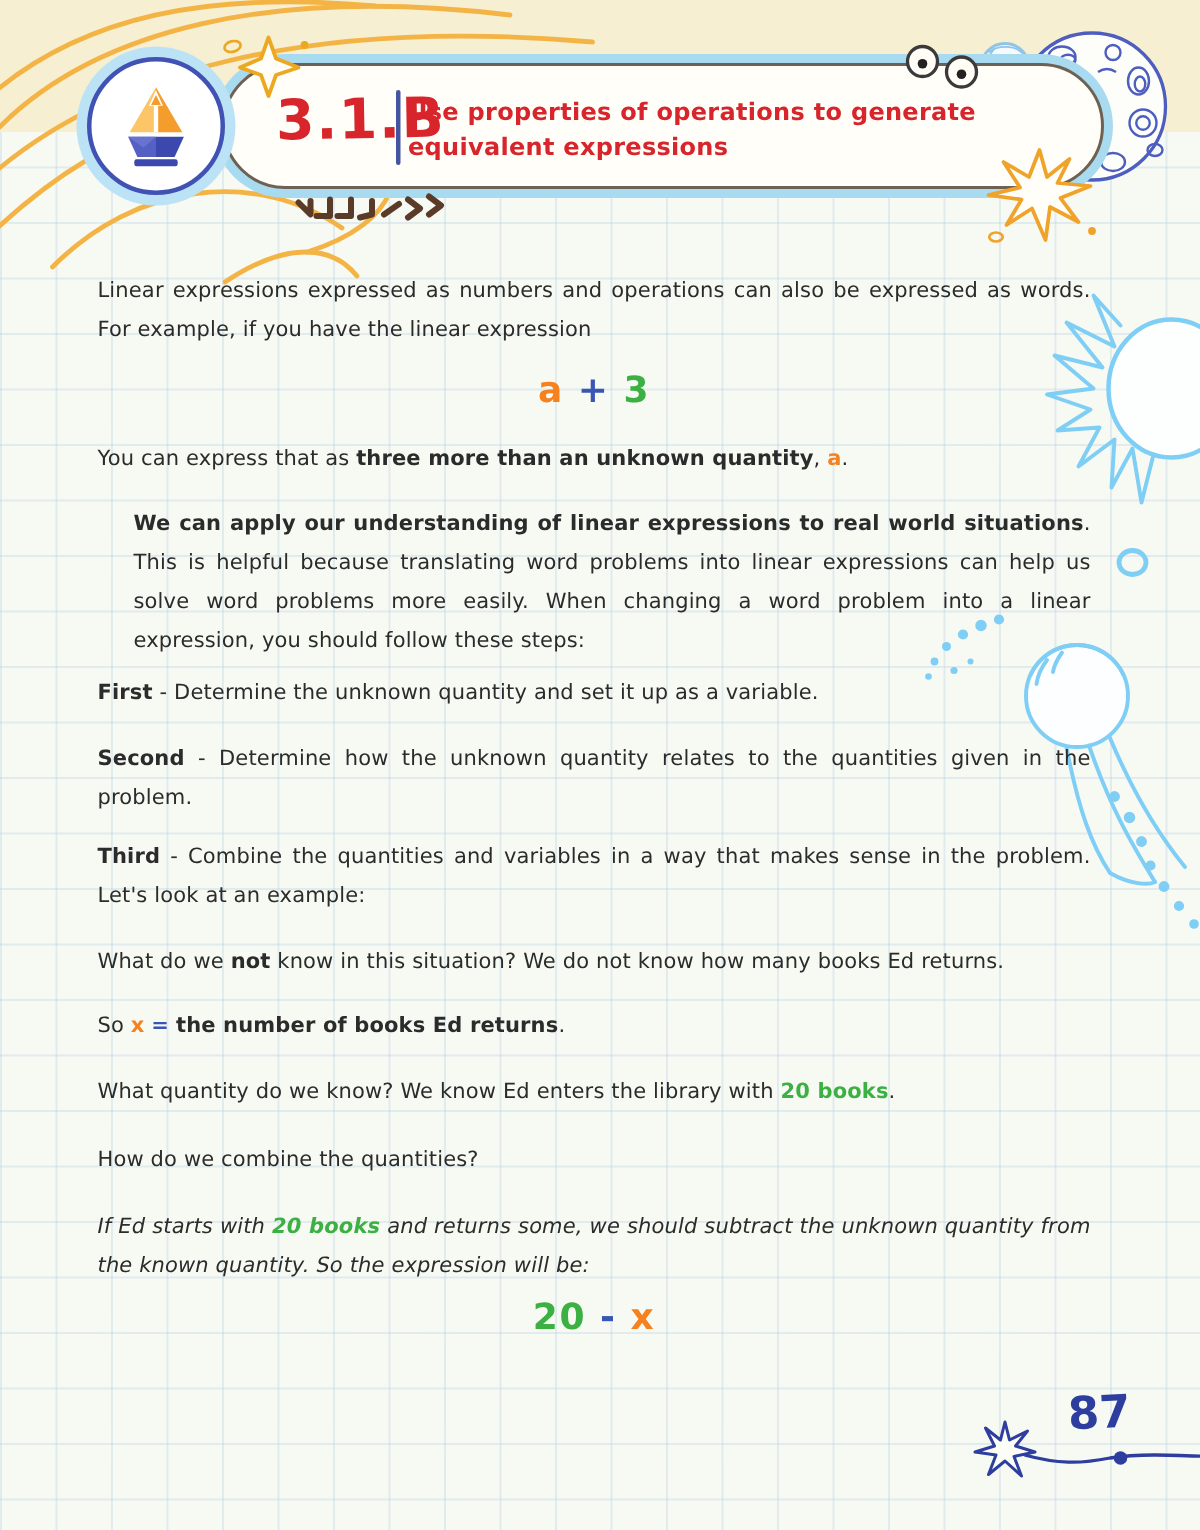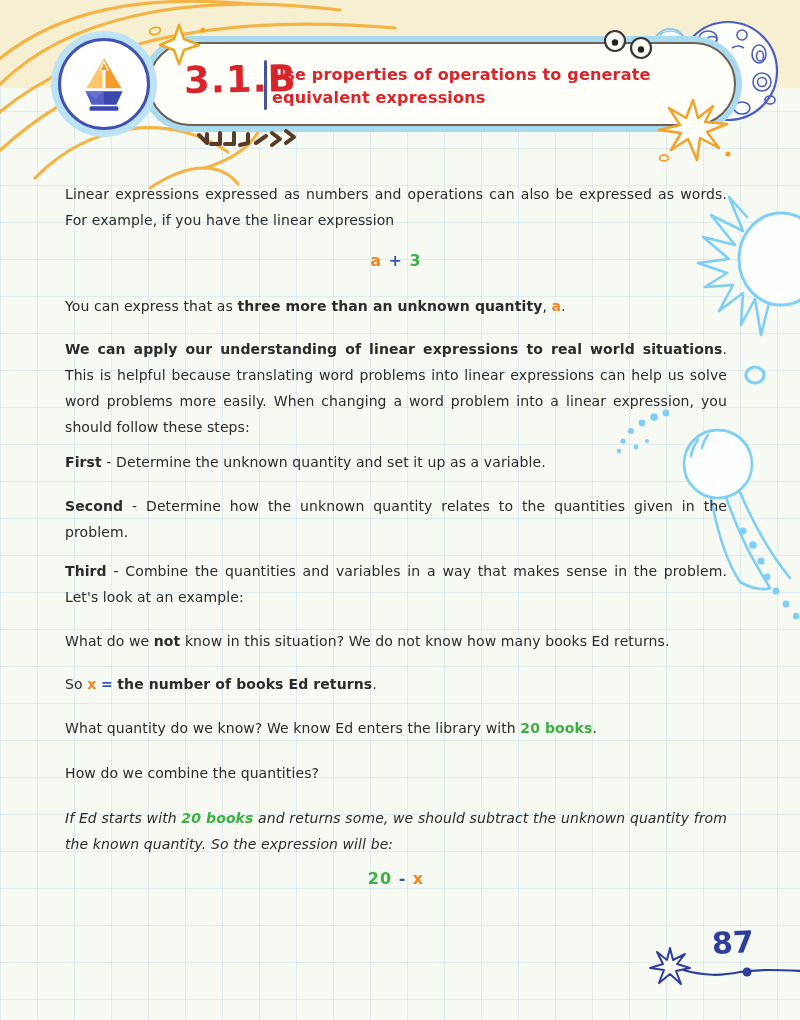--- a/index.html
+++ b/index.html
@@ -45,27 +45,27 @@
   .starburst-br{position:absolute;left:655px;top:98px;z-index:4;}
   .chevrons{position:absolute;left:196px;top:128px;z-index:2;}
   .sun{position:absolute;left:695px;top:185px;z-index:0;}
   .mini-circle{position:absolute;left:742px;top:362px;z-index:0;}
   .dots-a{position:absolute;left:612px;top:408px;z-index:0;}
   .pencil{position:absolute;left:660px;top:418px;z-index:0;}
   .dots-b{position:absolute;left:735px;top:525px;z-index:0;}
 
   main{position:absolute;left:65px;top:181px;width:662px;z-index:2;}
   main p{margin:0;font-size:14px;line-height:26px;text-align:justify;letter-spacing:.1px;}
-  main p.expr{text-align:center;font-size:16px;line-height:27px;letter-spacing:1px;}
+  main p.expr{text-align:center;font-size:24px;line-height:27px;letter-spacing:1px;}
   .expr span{font-weight:bold;}
   .b{font-weight:bold;}
   .c-orange{color:var(--c-orange);font-weight:bold;}
   .c-green{color:var(--c-green);font-weight:bold;}
   .c-blue{color:var(--c-blue);font-weight:bold;}
-  .mb8{margin-bottom:8px!important;font-style:italic;}.mb9{margin-bottom:9px!important;}
+  .mb8{margin-bottom:8px!important;font-style:italic;}.mb9{margin-bottom:9px!important;margin-left:24px;}
   .mb13{margin-bottom:13px!important;}.mb14{margin-bottom:14px!important;}
   .mb15{margin-bottom:15px!important;}.mb17{margin-bottom:17px!important;}
   .mb18{margin-bottom:18px!important;}.mb19{margin-bottom:19px!important;}
 
   .page-number{
     position:absolute;left:712px;top:925px;font-size:30px;font-weight:bold;
     color:var(--c-pagenum);transform:rotate(-3deg);z-index:2;
   }
   .shooting-star{position:absolute;left:645px;top:942px;z-index:1;}
 </style>

